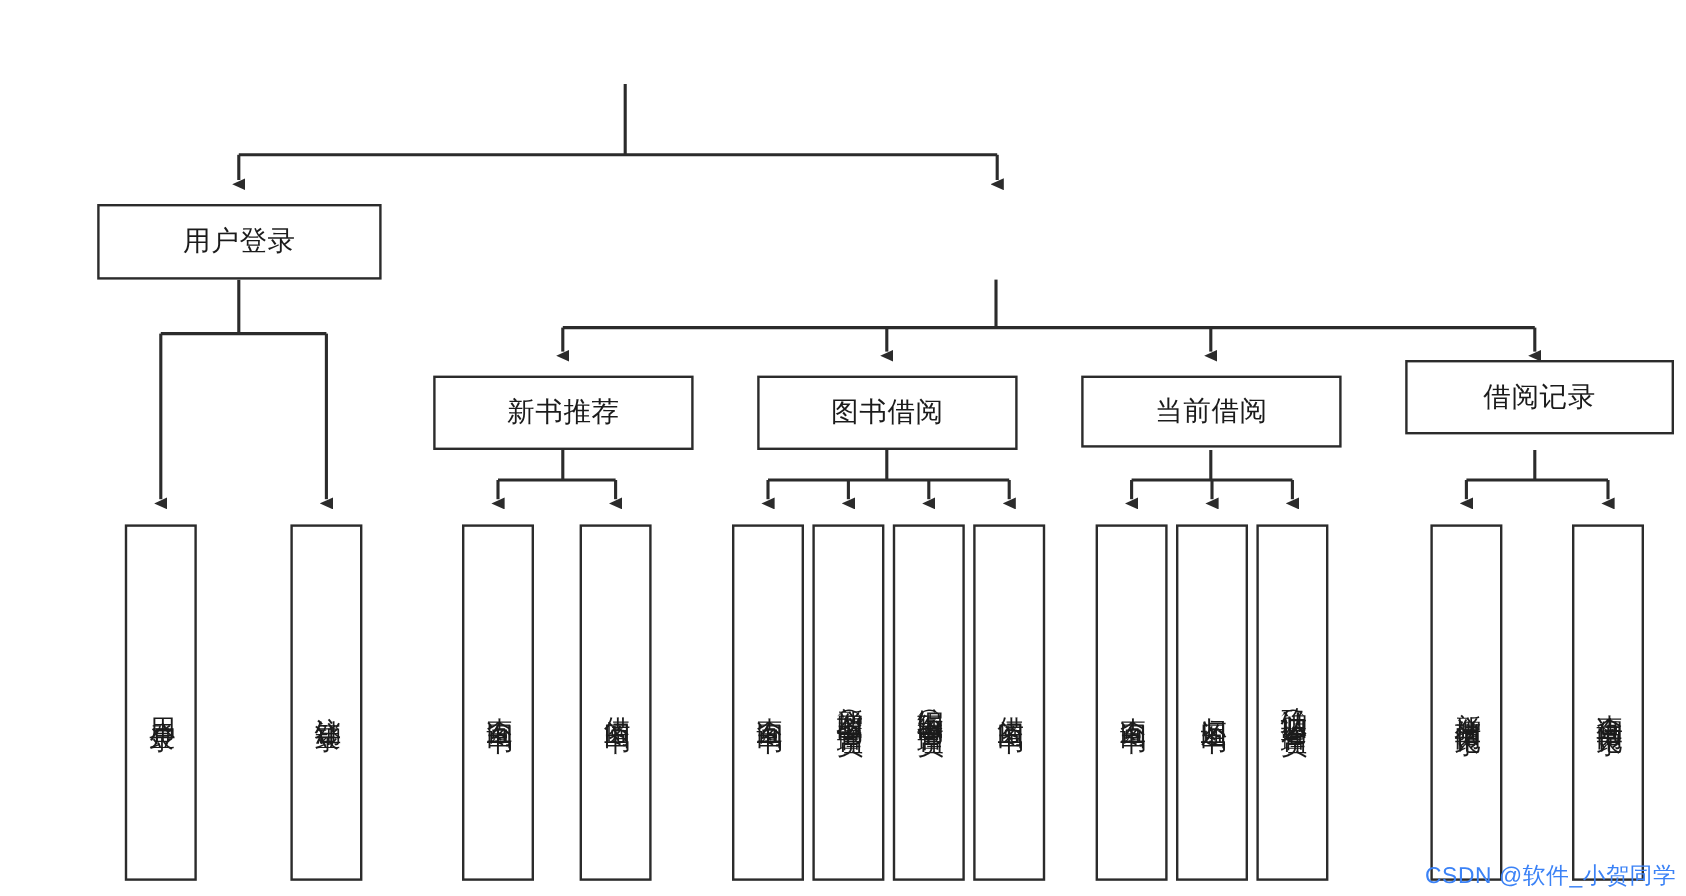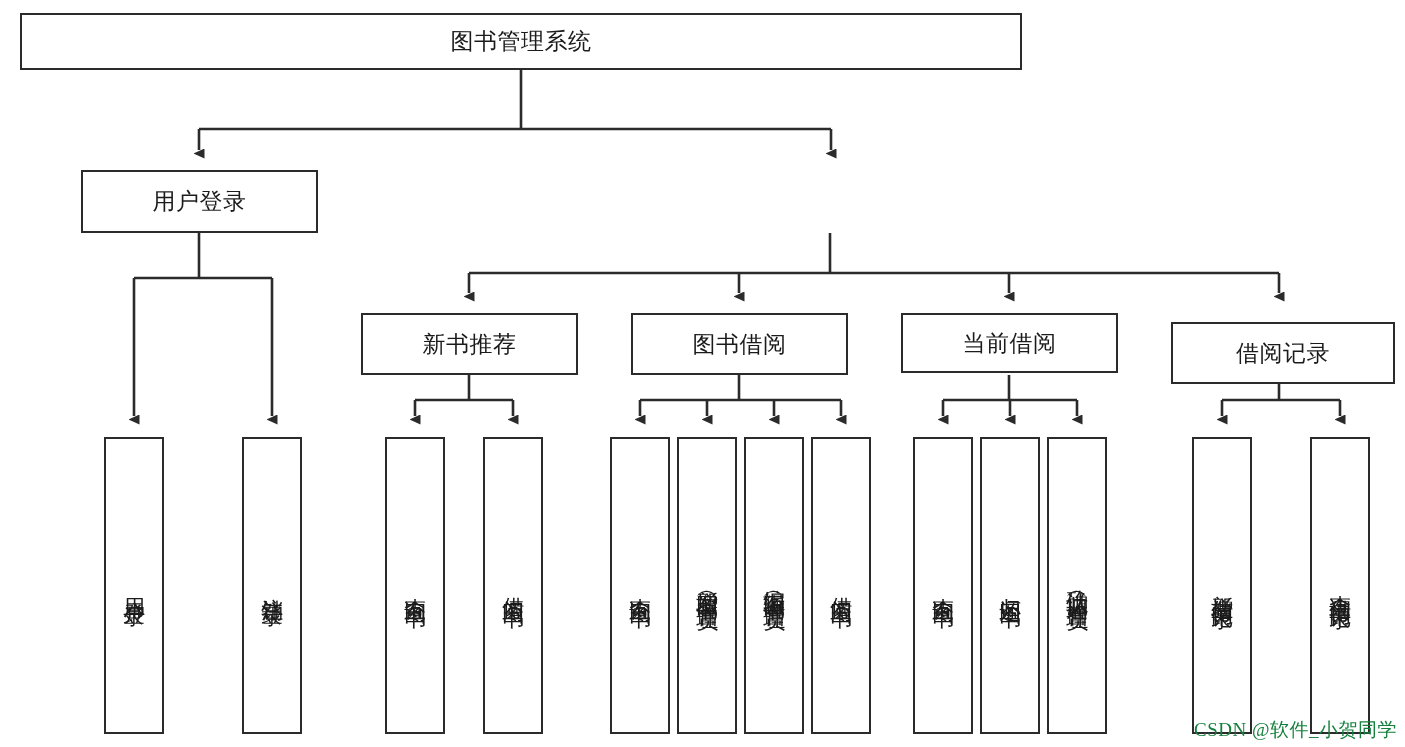--- a/index.html
+++ b/index.html
@@ -68,25 +68,25 @@
     height: 747px;
     z-index: 1;
     pointer-events: none;
   }
   
   #watermark {
     position: absolute;
     right: 8px;
     bottom: 4px;
     font-size: 19px;
-    color: #15803d;
+    color: #3b82f6;
     letter-spacing: 0.5px;
     z-index: 6;
     white-space: nowrap;
-    font-family: Liberation Serif, serif;
+    font-family: Liberation Sans, sans-serif;
   }
 </style>
 </head>
 <body>
 
 <div id="canvas">
 
   <svg id="wires" viewBox="0 0 1405 747" xmlns="http://www.w3.org/2000/svg">
     <defs>
       <marker id="arrow" markerWidth="10" markerHeight="11" refX="1.5" refY="5.5" orient="auto" markerUnits="userSpaceOnUse">
@@ -131,38 +131,35 @@
       <path d="M1077,400 L1077,416" marker-end="url(#arrow)"></path>
 
       <path d="M1279,375 L1279,400"></path>
       <path d="M1222,400 L1340,400"></path>
       <path d="M1222,400 L1222,416" marker-end="url(#arrow)"></path>
       <path d="M1340,400 L1340,416" marker-end="url(#arrow)"></path>
 
     </g>
   </svg>
 
-  <div class="node root h" style="left:20px; top:13px; width:1002px; height:57px;">
-    <span class="label">图书管理系统</span>
-  </div>
 
   <div class="node h" style="left:81px; top:170px; width:237px; height:63px;">
     <span class="label">用户登录</span>
   </div>
 
   <div class="node h" style="left:631px; top:313px; width:217px; height:62px;">
     <span class="label">图书借阅</span>
   </div>
   <div class="node h" style="left:361px; top:313px; width:217px; height:62px;">
     <span class="label">新书推荐</span>
   </div>
   <div class="node h" style="left:901px; top:313px; width:217px; height:60px;">
     <span class="label">当前借阅</span>
   </div>
-  <div class="node h" style="left:1171px; top:322px; width:224px; height:62px;">
+  <div class="node h" style="left:1171px; top:300px; width:224px; height:62px;">
     <span class="label">借阅记录</span>
   </div>
 
   <div class="node v" style="left:104px; top:437px; width:60px; height:297px;">
     <span class="label">用户登录</span>
   </div>
   <div class="node v" style="left:242px; top:437px; width:60px; height:297px;">
     <span class="label">注销登录</span>
   </div>
 

